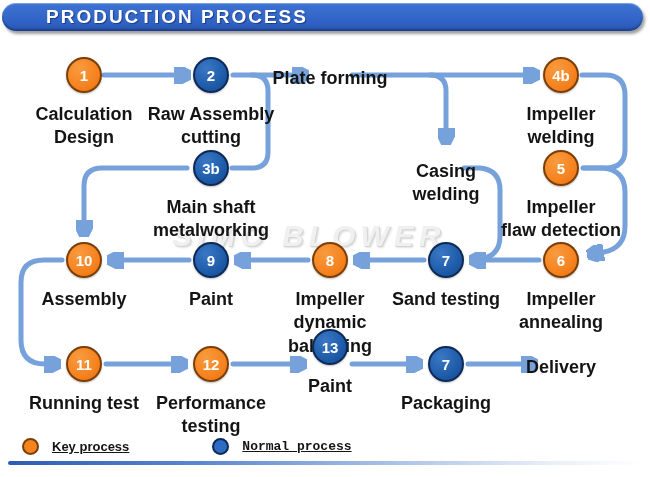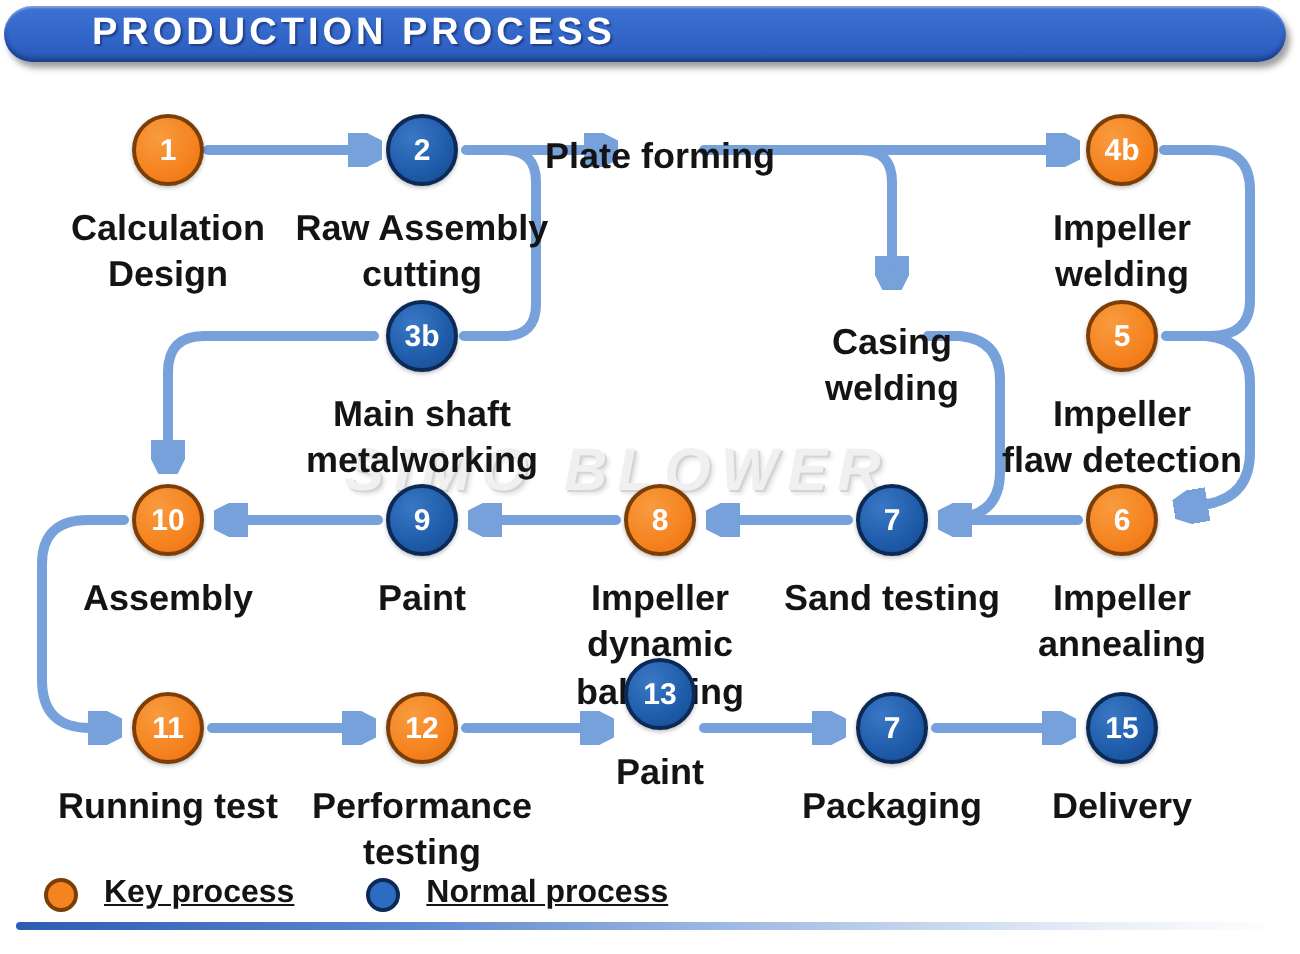--- a/index.html
+++ b/index.html
@@ -37,25 +37,25 @@
     box-shadow:0 1px 2px rgba(0,0,0,.25);
   }
   .node.key .circle{background:radial-gradient(circle at 35% 30%,#f89b3f,#f5831f 60%,#e86f10);border:2px solid #7a3e06;}
   .node.normal .circle{background:radial-gradient(circle at 35% 30%,#3a77c4,#1e5ba9 60%,#174a8e);border:2px solid #0d2a57;}
   .node .label{margin-top:10px;font-size:18px;font-weight:bold;color:#141414;line-height:1.3;}
   .node .label span{display:block;}
   .node.wide{width:160px;margin-left:-10px;}
   
   .legend{position:absolute;left:22px;top:438px;z-index:3;display:flex;align-items:center;}
   .legend .item{display:flex;align-items:center;}
-  .legend .item + .item{margin-left:36px;}
+  .legend .item + .item{margin-left:83px;font-family:Liberation Mono, monospace;}
   .legend .dot{width:13px;height:13px;border-radius:50%;margin-right:13px;}
   .legend .dot.key{background:#f5831f;border:2px solid #7a3e06;}
   .legend .dot.normal{background:#2e6cc4;border:2px solid #0d2a57;}
-  .legend .txt{font-size:16px;font-weight:bold;color:#141414;text-decoration:underline;}
+  .legend .txt{font-size:13px;font-weight:bold;color:#141414;text-decoration:underline;}
   
   .bottom-rule{
     position:absolute;left:8px;top:461px;width:634px;height:4px;z-index:3;border-radius:2px;
     background:linear-gradient(to right,#2d5cb4 0%,#5b86cf 30%,#a8c0e6 60%,#e8eef8 85%,#ffffff 100%);
   }
 </style>
 </head>
 <body>
 
 <div class="stage">
@@ -237,23 +237,20 @@
   <div class="node normal" style="left:376px;top:346px">
     <div class="circle">
         <span>7</span>
       </div>
     <div class="label">
         <span>Packaging</span>
         <span></span>
       </div>
   </div>
   <div class="node normal" style="left:491px;top:346px">
-    <div class="circle">
-        <span>15</span>
-      </div>
     <div class="label">
         <span>Delivery</span>
         <span></span>
       </div>
   </div>
 
   <div class="legend">
     <div class="item">
       <span class="dot key"></span>
       <span class="txt">Key process</span>

